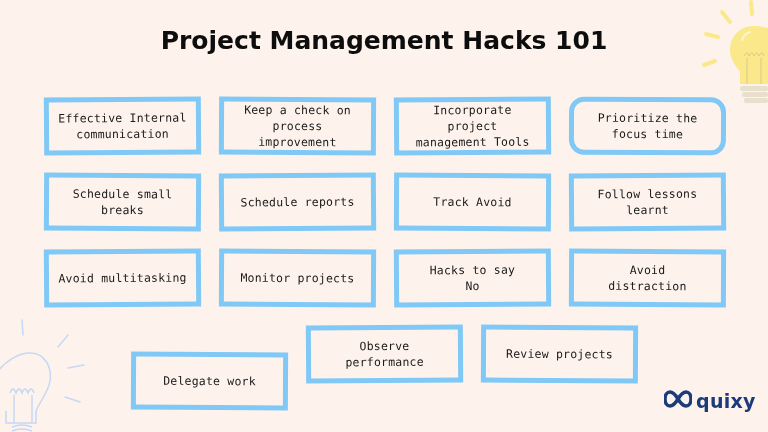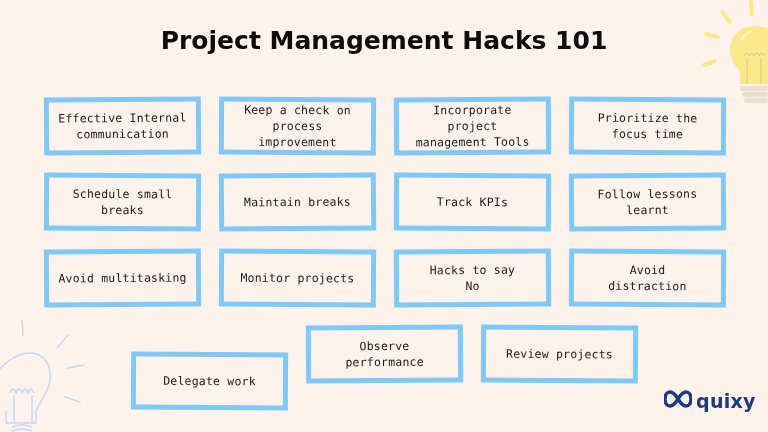--- a/index.html
+++ b/index.html
@@ -46,34 +46,34 @@
 communication</span>
 </div>
 <div class="card r2" style="left:219px; top:97px;">
   <span class="card-text">Keep a check on
 process improvement</span>
 </div>
 <div class="card r1" style="left:394px; top:97px;">
   <span class="card-text">Incorporate project
 management Tools</span>
 </div>
-<div class="card r2" style="left:569px; top:97px;">
+<div class="card r2" style="left:569px; top:97px;border-radius:15px;">
   <span class="card-text">Prioritize the
 focus time</span>
 </div>
 
 <div class="card r2" style="left:44px; top:173px;">
   <span class="card-text">Schedule small
 breaks</span>
 </div>
 <div class="card r1" style="left:219px; top:173px;">
-  <span class="card-text">Maintain breaks</span>
+  <span class="card-text">Schedule reports</span>
 </div>
 <div class="card r2" style="left:394px; top:173px;">
-  <span class="card-text">Track KPIs</span>
+  <span class="card-text">Track Avoid</span>
 </div>
 <div class="card r1" style="left:569px; top:173px;">
   <span class="card-text">Follow lessons
 learnt</span>
 </div>
 
 <div class="card r1" style="left:44px; top:249px;">
   <span class="card-text">Avoid multitasking</span>
 </div>
 <div class="card r2" style="left:219px; top:249px;">

